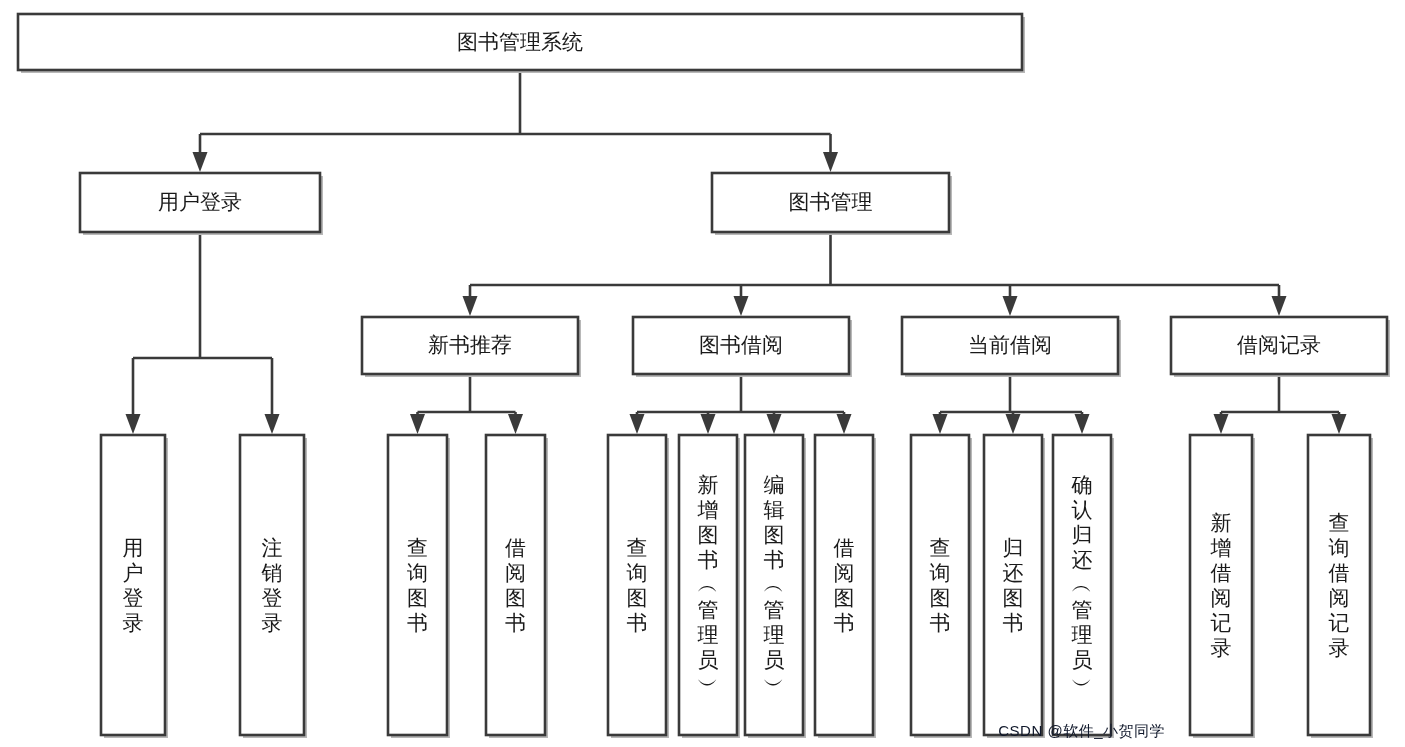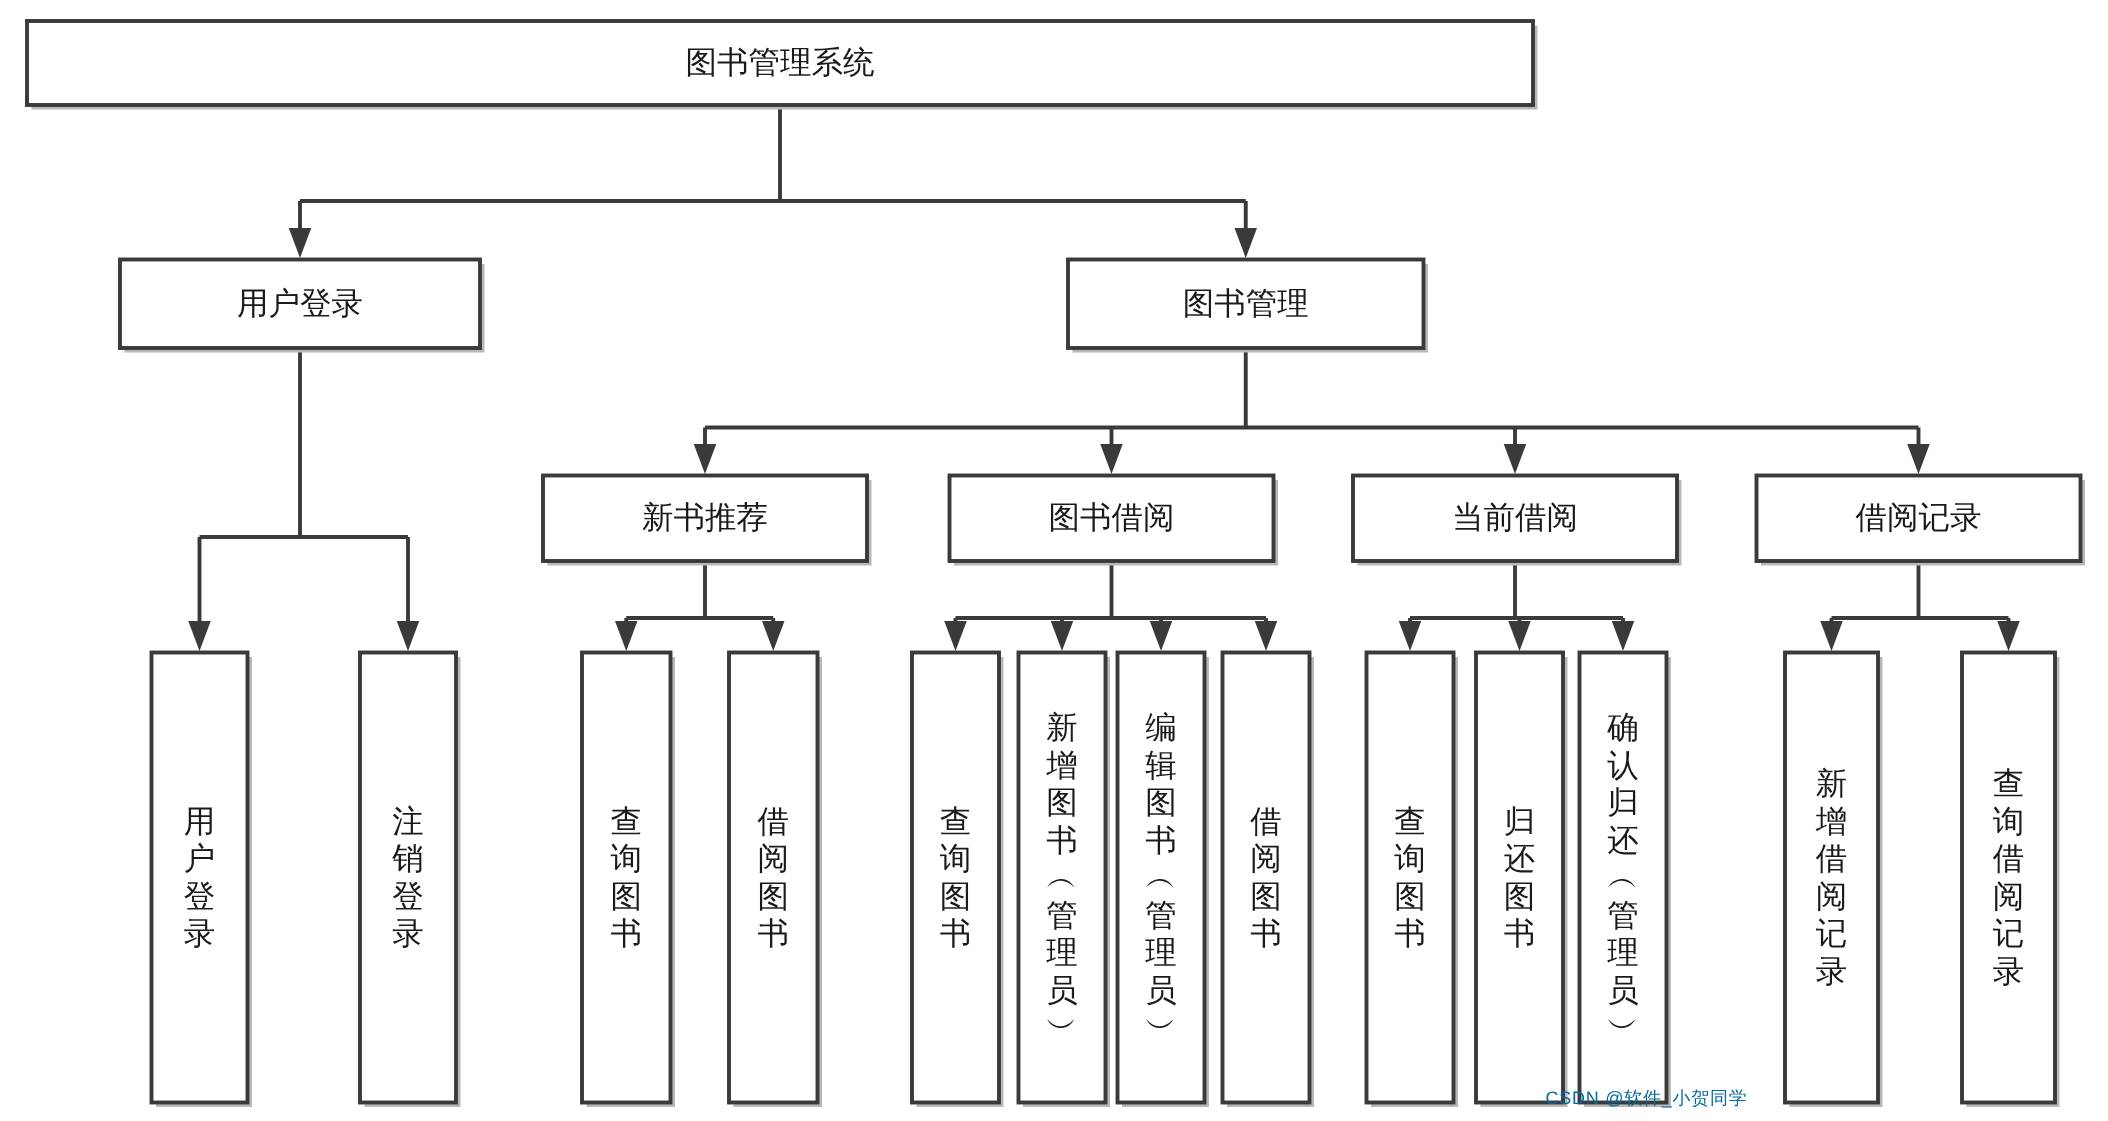--- a/index.html
+++ b/index.html
@@ -57,22 +57,22 @@
     font-family: "Liberation Sans", "DejaVu Sans", sans-serif;
     font-size: 21px;
     fill: #1a1a1a;
     text-anchor: middle;
   }
   .watermark {
     position: absolute;
     right: 12px;
     bottom: 6px;
     font-family: "Liberation Sans", "DejaVu Sans", sans-serif;
-    font-size: 12px;
-    color: #0369a1;
+    font-size: 15px;
+    color: #0f172a;
     letter-spacing: 0.5px;
     white-space: nowrap;
     pointer-events: none;
   }
 </style>
 </head>
 <body>
 
 <div id="diagram-root">
 

